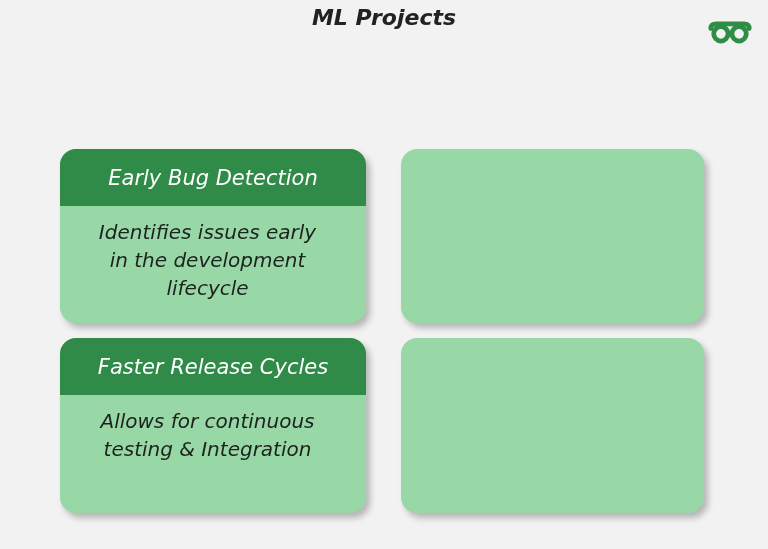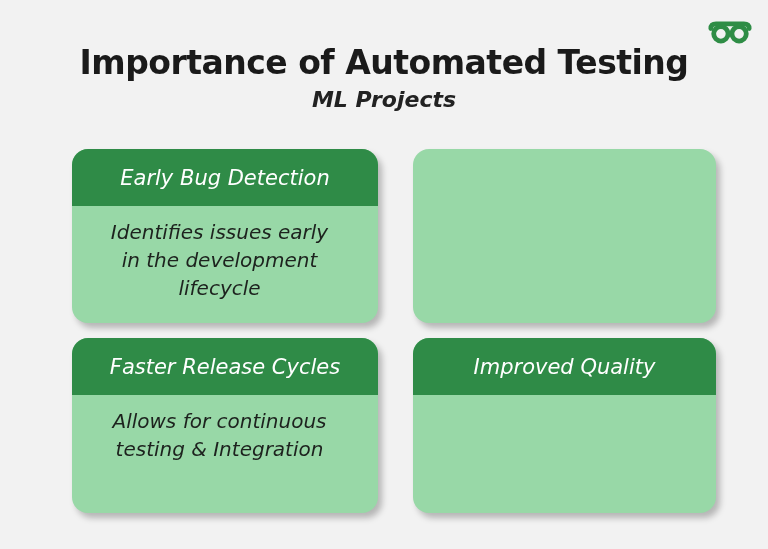--- a/index.html
+++ b/index.html
@@ -44,21 +44,21 @@
     position: absolute;
     top: 15px;
     right: 15px;
     width: 46px;
     height: 30px;
   }
 
   
   .cards-grid {
     position: absolute;
-    left: 72px;
+    left: 60px;
     top: 149px;
     display: grid;
     grid-template-columns: 306px 303px;
     grid-template-rows: 174px 175px;
     column-gap: 35px;
     row-gap: 15px;
   }
   .card {
     border-radius: 16px;
     overflow: hidden;
@@ -92,21 +92,20 @@
     font-size: 20px;
     font-style: italic;
     line-height: 28px;
     white-space: pre-line;
   }
 </style>
 </head>
 <body>
 
 <div class="page-header">
-  <h1 class="page-title">Importance of Automated Testing</h1>
   <div class="page-subtitle">ML Projects</div>
 </div>
 
 <div class="logo">
   <svg viewBox="0 0 48 30" width="46" height="30" aria-hidden="true">
     <g fill="none" stroke="#2f8d46" stroke-width="5" stroke-linecap="round">
       <circle cx="14.5" cy="19" r="7.5"></circle>
       <circle cx="33.5" cy="19" r="7.5"></circle>
       <path d="M4 13.5 Q4 8.5 9.5 8.5 L38.5 8.5 Q44 8.5 44 13.5"></path>
     </g>
@@ -133,18 +132,15 @@
     <div class="card-header">
       <span class="card-title">Faster Release Cycles</span>
     </div>
     <div class="card-body">
       <span class="card-desc">Allows for continuous
 testing &amp; Integration</span>
     </div>
   </div>
 
   <div class="card">
-    <div class="card-header">
-      <span class="card-title">Improved Quality</span>
-    </div>
   </div>
 
 </div>
 
 </body></html>

